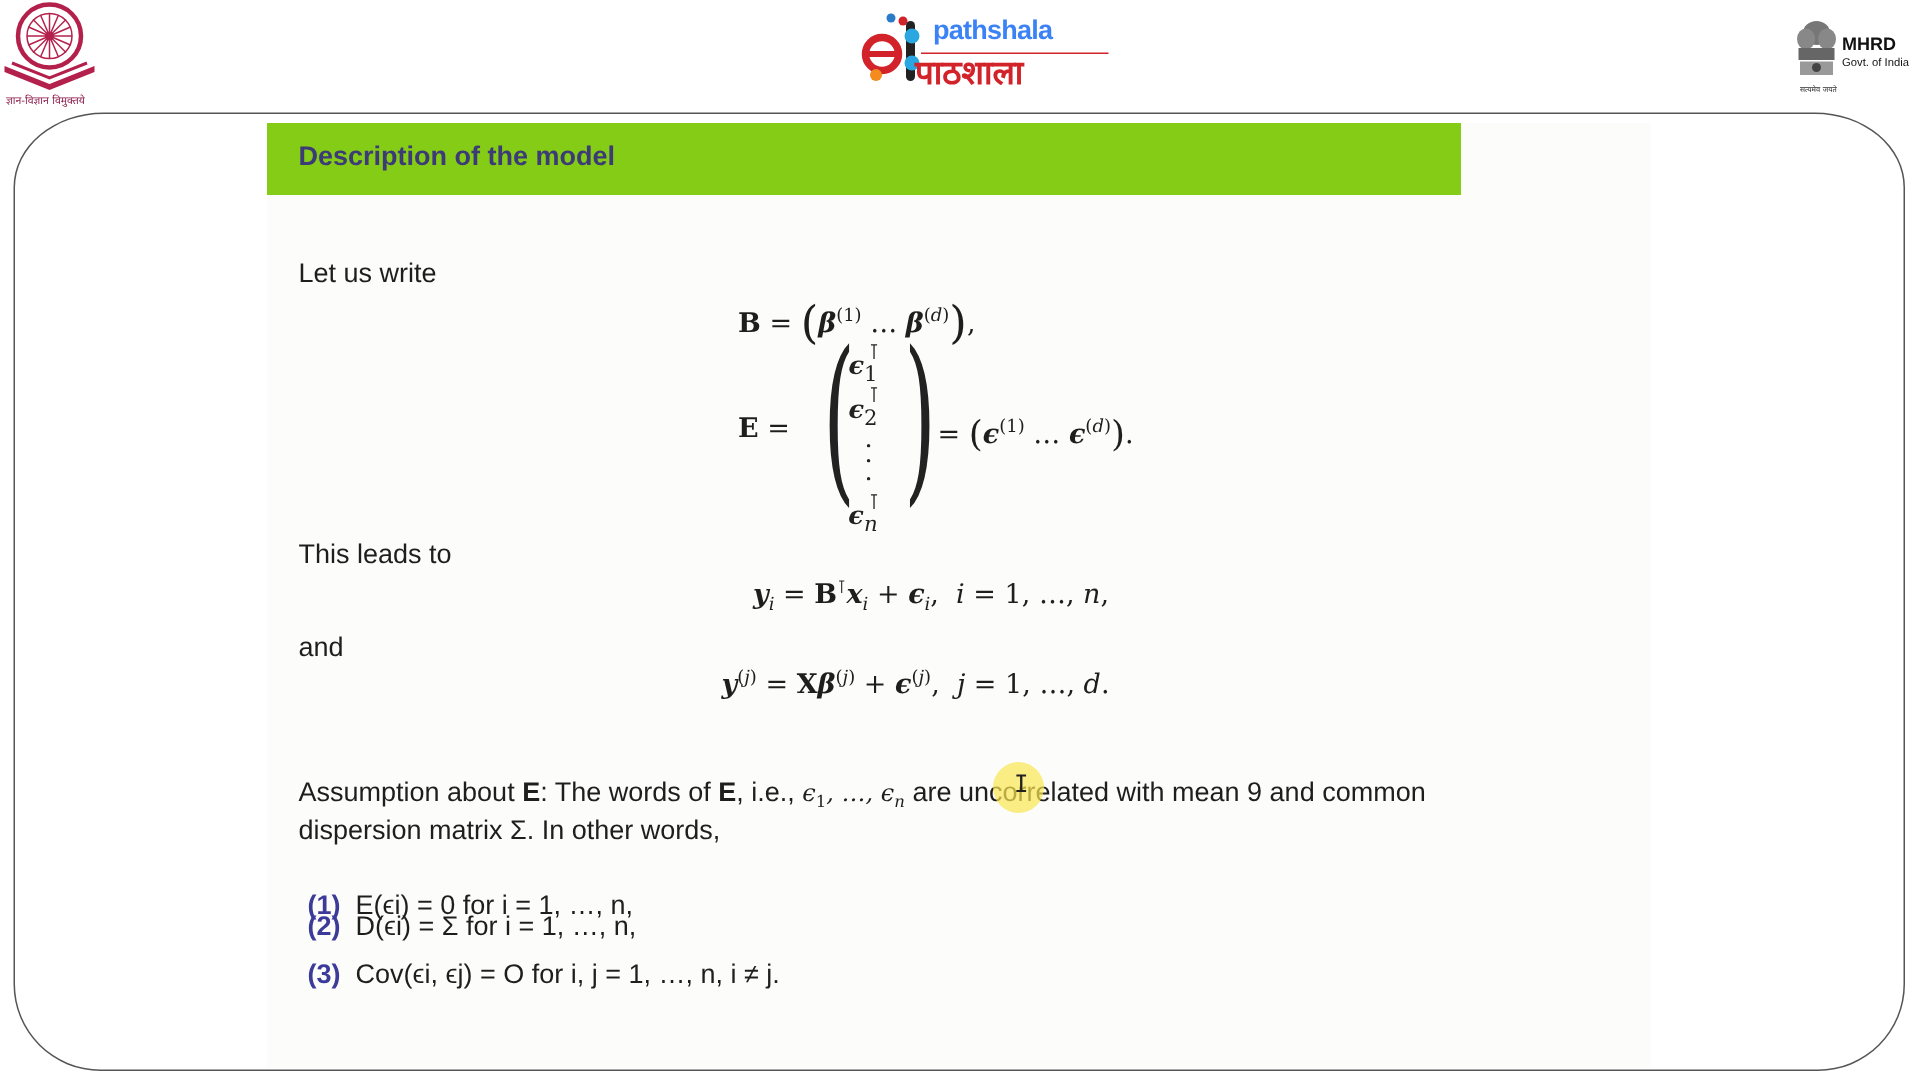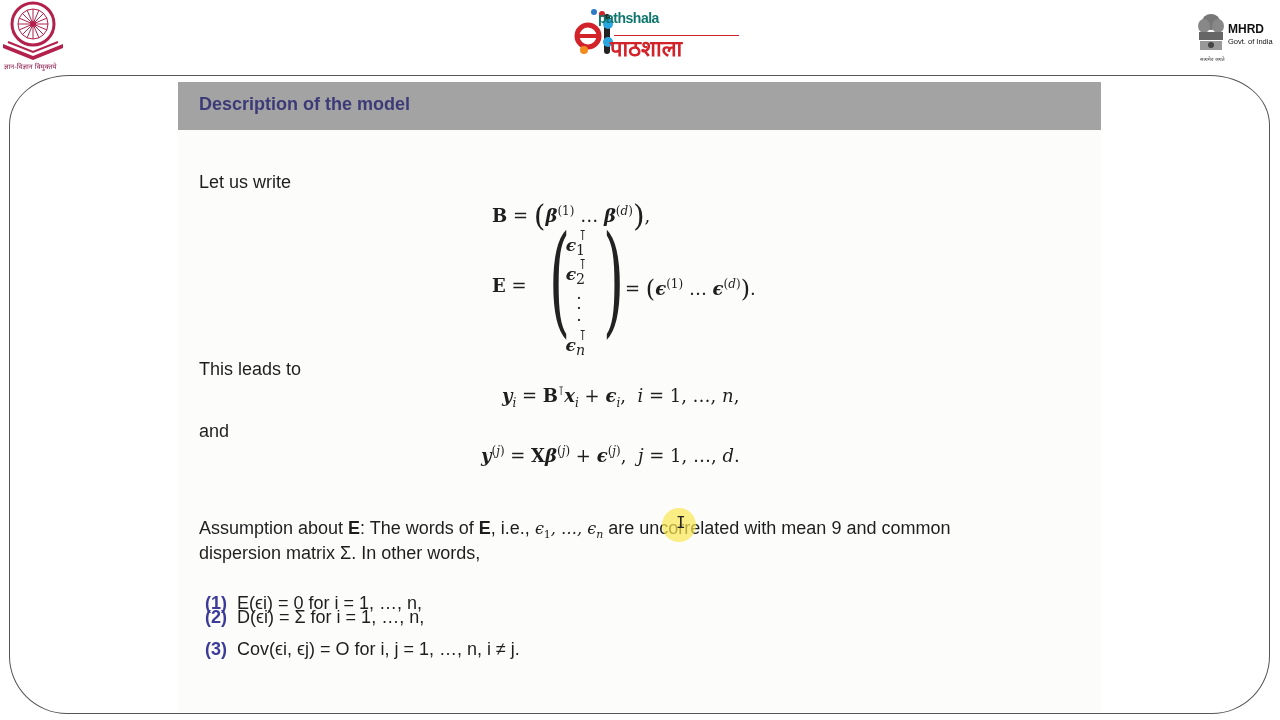--- a/index.html
+++ b/index.html
@@ -6,39 +6,39 @@
   body {
     width:1280px; height:720px; position:relative; overflow:hidden;
     background:#ffffff;
     font-family:"Liberation Sans", sans-serif;
     color:#222;
   }
   
   .logo-ugc { position:absolute; left:0; top:0; width:70px; height:74px; }
   .logo-ugc .tag { position:absolute; left:4px; top:62px; font-size:7px; color:#8b1a4a; white-space:nowrap; font-family:"DejaVu Sans", sans-serif; }
   .logo-epg { position:absolute; left:574px; top:6px; width:170px; height:56px; }
-  .logo-epg .en { position:absolute; left:24px; top:4px; font-size:14px; font-weight:bold; color:#0f766e; letter-spacing:-0.5px; }
+  .logo-epg .en { position:absolute; left:48px; top:4px; font-size:18px; font-weight:bold; color:#3b82f6; letter-spacing:-0.5px; }
   .logo-epg .hi { position:absolute; left:36px; top:26px; font-size:22px; font-weight:bold; color:#d2232a; font-family:"DejaVu Sans", sans-serif; }
   .logo-epg .line { position:absolute; left:40px; top:29px; width:125px; height:1px; background:#d2232a; }
   .logo-mhrd { position:absolute; left:1194px; top:12px; width:86px; height:52px; }
   .logo-mhrd .t1 { position:absolute; left:34px; top:10px; font-size:12px; font-weight:bold; color:#111; }
   .logo-mhrd .t2 { position:absolute; left:34px; top:25px; font-size:7.5px; font-weight:normal; color:#111; white-space:nowrap; }
   .logo-mhrd .t3 { position:absolute; left:6px; top:44px; font-size:5px; color:#333; font-family:"DejaVu Sans", sans-serif; }
 
   
   .frame {
     position:absolute; left:9px; top:75px; width:1261px; height:639px;
     border:1.5px solid #555; border-radius:58px; box-sizing:border-box;
     border-top-left-radius:60px 50px; border-top-right-radius:60px 50px;
   }
 
   
   .slide { position:absolute; left:178px; top:82px; width:923px; height:630px; background:#fcfdfb; }
   .slide-header {
-    position:absolute; left:0; top:0; width:923px; height:48px; background:#a3a3a3;
+    position:absolute; left:0; top:0; width:796px; height:48px; background:#84cc16;
   }
   .slide-title {
     position:absolute; left:21px; top:12px; font-size:18px; font-weight:bold; color:#3c3b78;
   }
   .txt { position:absolute; font-size:18px; color:#1e1e1e; white-space:nowrap; }
   .math { font-family:"DejaVu Serif", serif; font-size:18px; color:#1e1e1e; white-space:nowrap; position:absolute; }
   .math i { font-style:italic; }
   .math b { font-weight:bold; }
   .math sup, .math sub { font-size:12px; }
   .bigparen { font-family:"DejaVu Serif", serif; font-weight:100; color:#222; position:absolute; transform-origin:center; }

